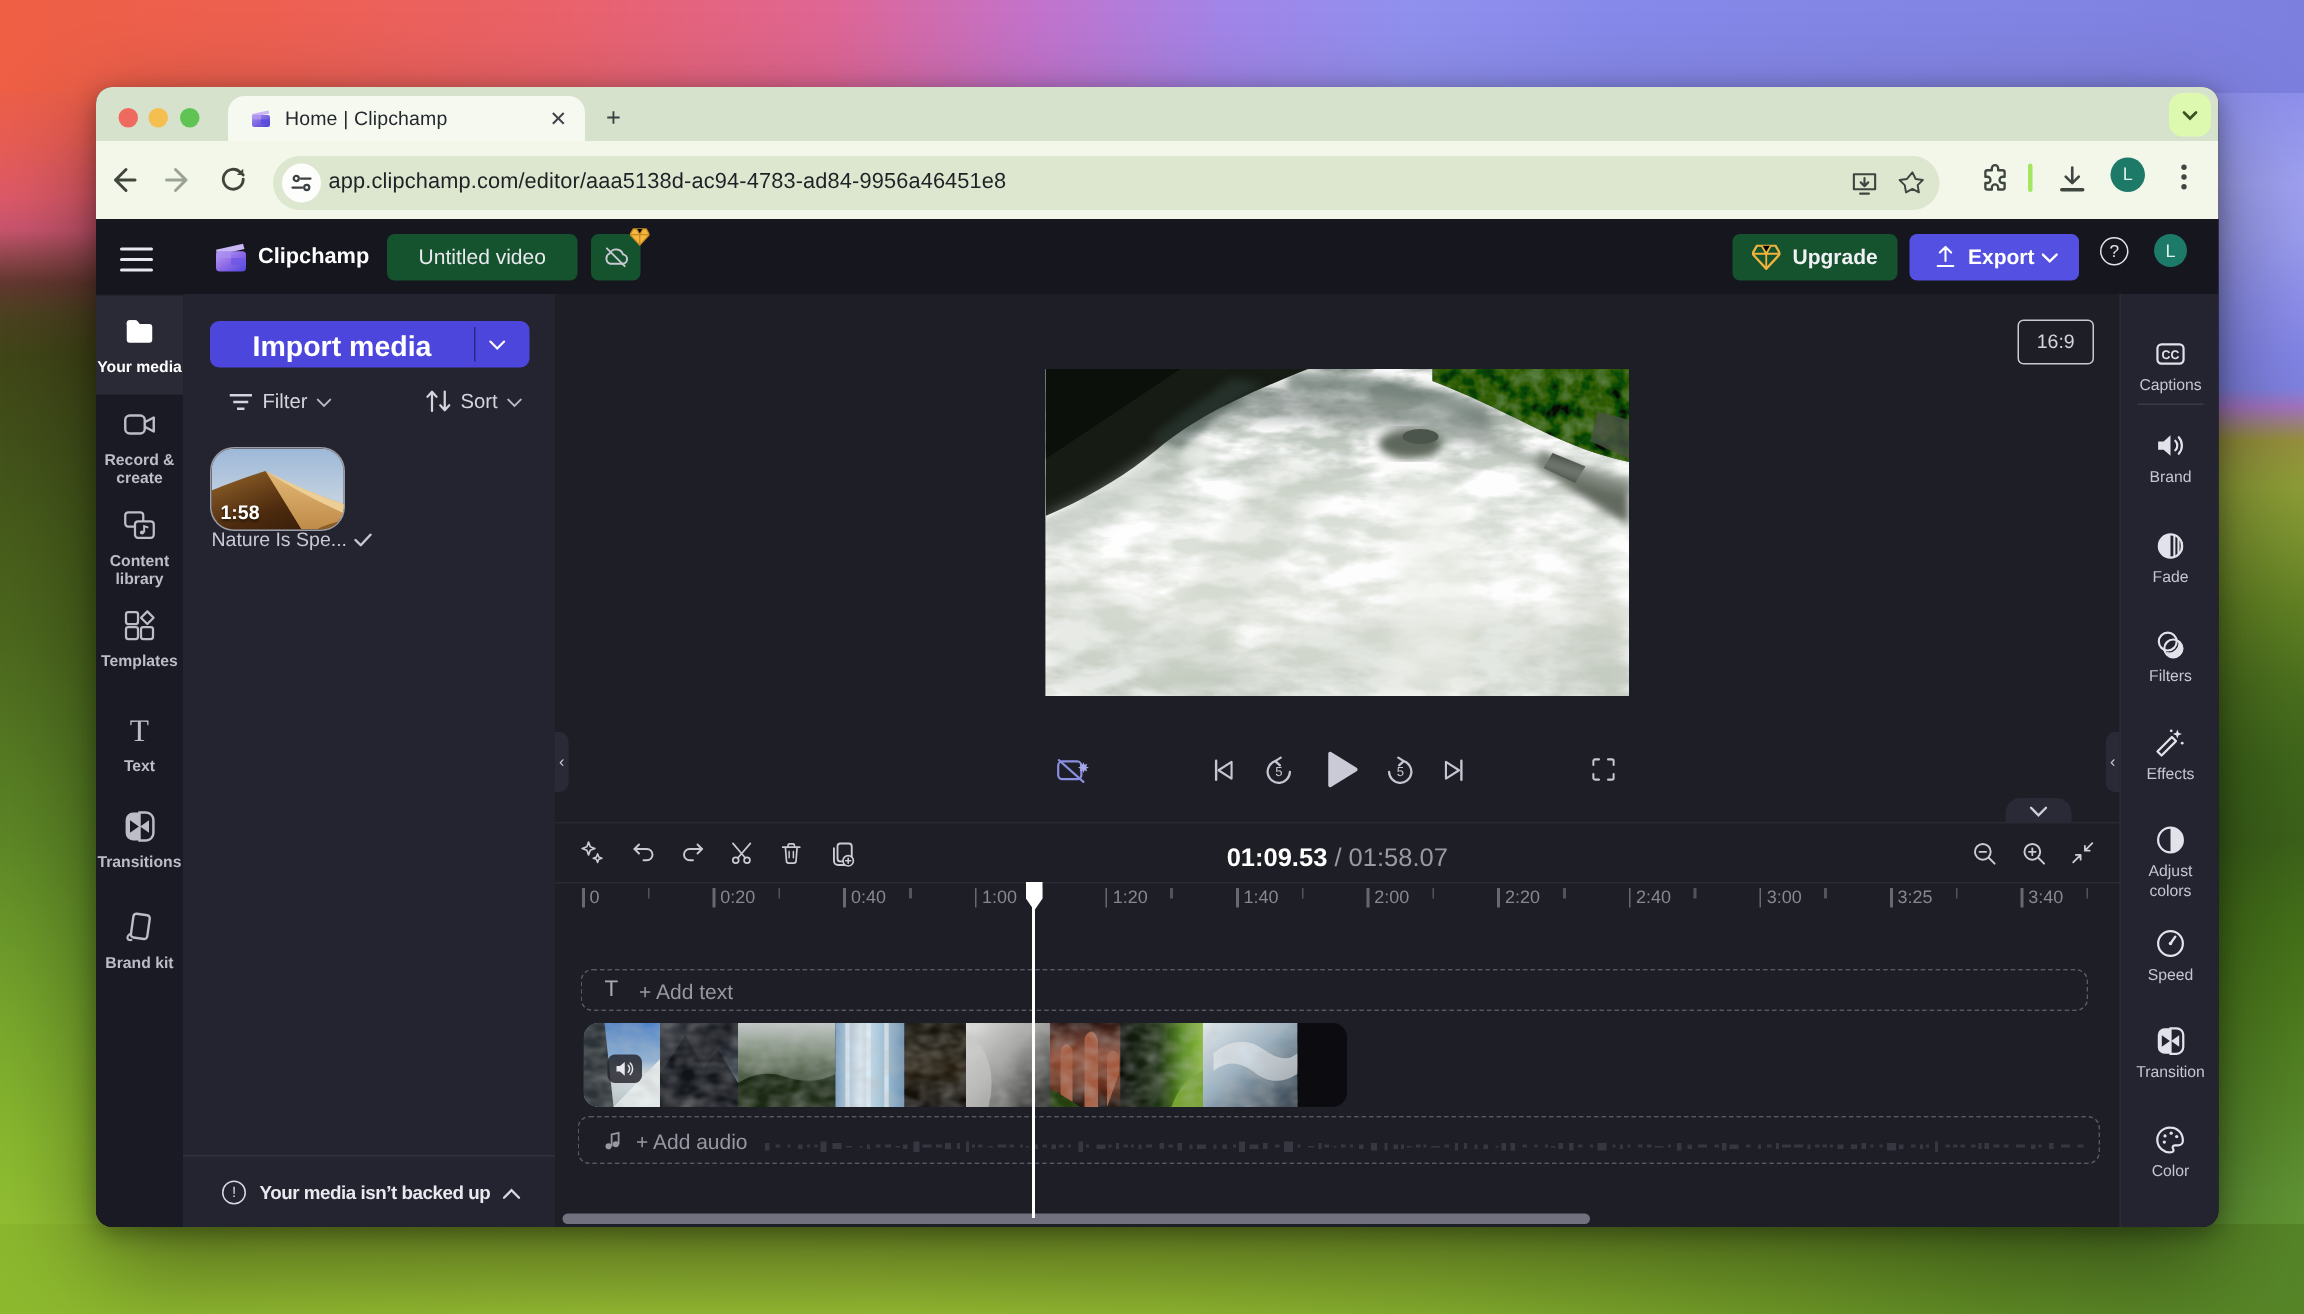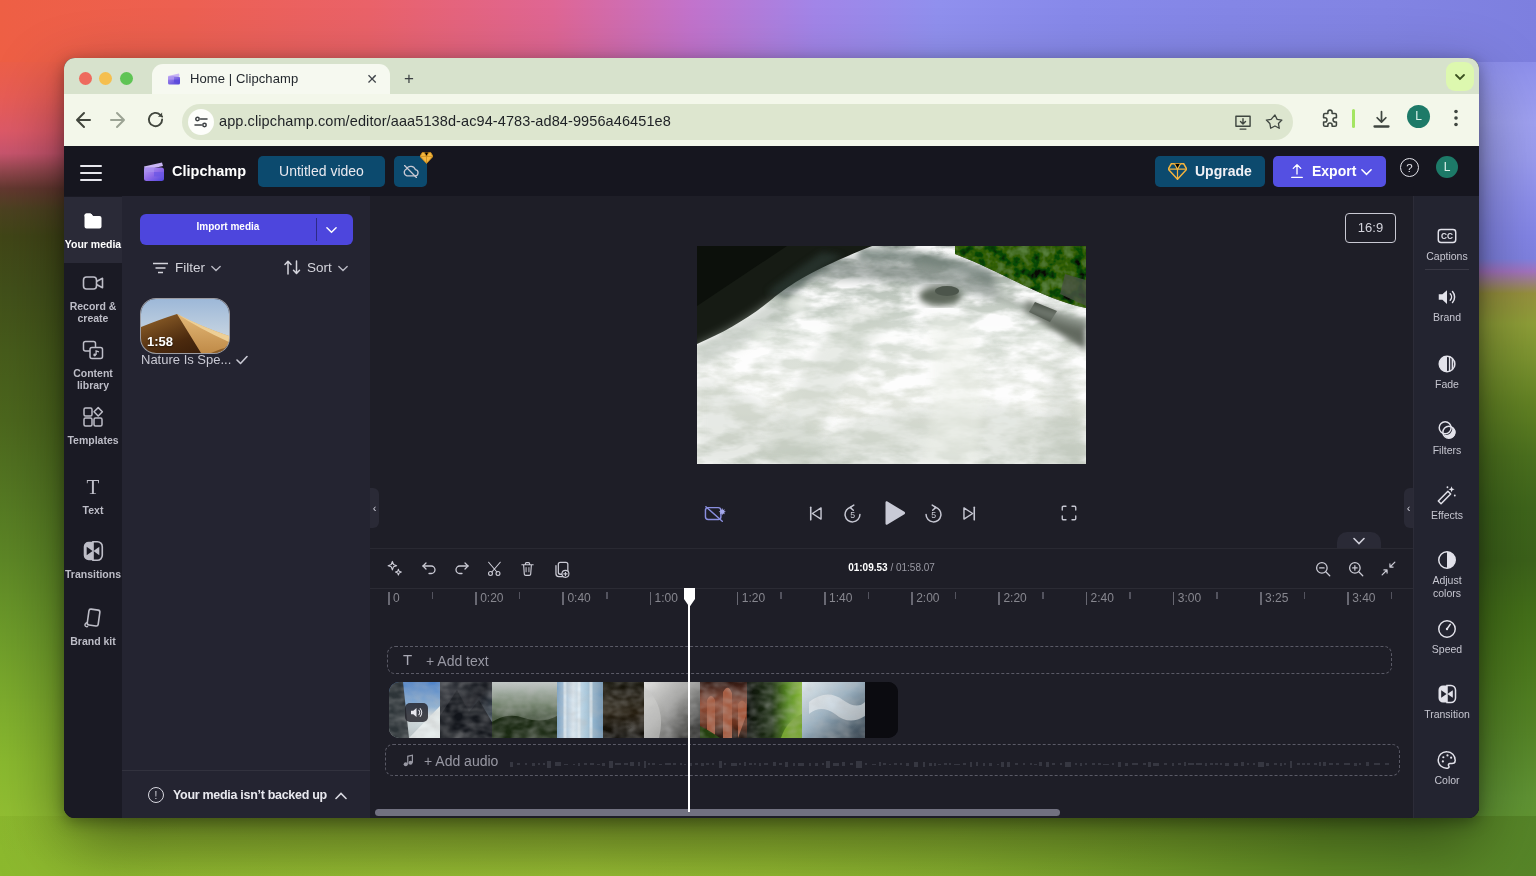--- a/index.html
+++ b/index.html
@@ -28,59 +28,59 @@
 #tools{position:absolute;left:0;top:36px;width:100%;height:52px;background:#f3f7ea;}
 .tico{position:absolute;top:16px;}
 #urlbar{position:absolute;left:118px;top:10px;width:1111px;height:36px;border-radius:18px;background:#dde6cf;}
 #urlbar .site{position:absolute;left:6px;top:5px;width:26px;height:26px;border-radius:50%;background:#fdfefb;}
 #urlbar .txt{position:absolute;left:37px;top:9px;font-size:14.5px;color:#1e2125;letter-spacing:.1px;}
 
 #app{position:absolute;left:0;top:88px;width:1415px;height:672px;background:#1e1e27;}
 #hdr{position:absolute;left:0;top:0;width:100%;height:50px;background:#16161f;}
 #burger div{width:22px;height:2px;background:#e8e8ee;border-radius:1px;margin-bottom:5px;}
 #burger{position:absolute;left:16px;top:19px;}
-.hbox{position:absolute;top:10px;height:31px;background:#0c4a6e;border-radius:5px;color:#e9e9ef;}
+.hbox{position:absolute;top:10px;height:31px;background:#14532d;border-radius:5px;color:#e9e9ef;}
 #hdr .brand{position:absolute;left:108px;top:17px;font-size:14.5px;font-weight:bold;color:#fff;}
 #upg{left:1091px;width:110px;padding-left:20px;}
 #upg span{position:absolute;left:40px;top:7px;font-size:14px;font-weight:bold;color:#f1f1f5;}
 #exp{position:absolute;left:1209px;top:10px;width:113px;height:31px;background:#5450e2;border-radius:5px;}
 #exp span{position:absolute;left:39px;top:7px;font-size:14px;font-weight:bold;color:#fff;}
 #help{position:absolute;left:1336px;top:12px;width:19px;height:19px;border-radius:50%;border:1.6px solid #e3e3ea;color:#e3e3ea;font-size:11.5px;text-align:center;line-height:19px;}
 .avatarT{background:#1d7a68;border-radius:50%;color:#dff2ec;text-align:center;}
 #hdr .avatarT{position:absolute;left:1372px;top:10px;width:22px;height:22px;font-size:12px;line-height:22px;}
 
 #nav{position:absolute;left:0;top:50px;width:58px;height:622px;background:#1a1a24;}
 .nitem{position:absolute;left:0;width:58px;text-align:center;color:#bdbdc7;font-size:10.5px;line-height:12px;}
 .nitem svg{display:inline-block;}
 .nitem .lbl{margin-top:3px;font-weight:bold;}
 #nsel{position:absolute;left:0;top:1px;width:58px;height:66px;background:#2a2a37;}
 
 #media{position:absolute;left:58px;top:50px;width:248px;height:622px;background:#242431;}
 #imp{position:absolute;left:18px;top:18px;width:213px;height:31px;background:#4d46dd;border-radius:6px;}
-#imp .t{position:absolute;left:0;width:176px;text-align:center;top:7px;font-size:10px;font-weight:bold;color:#fff;}
+#imp .t{position:absolute;left:0;width:176px;text-align:center;top:7px;font-size:19px;font-weight:bold;color:#fff;}
 #imp .dv{position:absolute;left:176px;top:4px;width:1px;height:23px;background:#2d2a86;}
 .frow{position:absolute;top:64px;color:#d4d4dc;font-size:13.5px;}
 #thumb{position:absolute;left:19px;top:103px;width:88px;height:54px;border-radius:15px;overflow:hidden;box-shadow:0 0 0 1px rgba(255,255,255,.55);}
 #thumb .dur{position:absolute;left:6px;bottom:4px;color:#fff;font-weight:bold;font-size:13px;text-shadow:0 1px 2px rgba(0,0,0,.6);}
 #mname{position:absolute;left:19px;top:156px;font-size:13px;color:#c9c9d3;}
 #mfoot{position:absolute;left:0;bottom:0;width:100%;height:48px;border-top:1px solid #32323e;}
 #mfoot .warn{position:absolute;left:26px;top:16px;width:16px;height:16px;border-radius:50%;border:1.3px solid #d8d8e0;color:#d8d8e0;font-size:10px;text-align:center;line-height:16px;}
 #mfoot .t{position:absolute;left:51px;top:17px;font-size:12.5px;font-weight:bold;color:#e9e9ef;letter-spacing:-.3px;}
 
 #prev{position:absolute;left:306px;top:50px;width:1043px;height:352px;background:#1e1e27;}
 #ratio{position:absolute;left:975px;top:17px;width:51px;height:30px;border:1.5px solid #c9c9d3;border-radius:4px;color:#d4d4dc;font-size:13px;text-align:center;line-height:28px;}
 #vframe{position:absolute;left:327px;top:50px;width:389px;height:218px;overflow:hidden;background:#cfd4cf;}
 .pc{position:absolute;top:308px;}
 #cpill{position:absolute;left:967px;top:336px;width:44px;height:18px;background:#2a2a36;border-radius:10px 10px 0 0;}
 .phandle{position:absolute;width:9px;height:40px;background:#2a2a36;color:#cfcfd9;font-size:11px;line-height:40px;text-align:center;}
 
 #tl{position:absolute;left:306px;top:402px;width:1043px;height:270px;background:#1e1e27;border-top:1px solid #292932;}
 #tltools{position:absolute;left:0;top:0;width:100%;height:40px;border-bottom:1px solid #2b2b34;}
 .tli{position:absolute;top:11px;}
-#tcode{position:absolute;left:0;top:13px;width:100%;text-align:center;font-size:10px;color:#fff;font-weight:bold;}
+#tcode{position:absolute;left:0;top:13px;width:100%;text-align:center;font-size:17px;color:#fff;font-weight:bold;}
 #tcode span{color:#9a9aa4;font-weight:normal;}
 #ruler{position:absolute;left:0;top:39px;width:100%;height:28px;}
 .mtick{position:absolute;top:4px;width:1.5px;height:13px;background:#686872;}
 .mlbl{position:absolute;top:3px;font-size:12px;color:#87878f;}
 .stick{position:absolute;top:4px;width:1.5px;height:7px;background:#53535e;}
 .dashtrack{position:absolute;border:1.2px dashed #5a5a66;border-radius:8px;color:#9898a3;font-size:14px;}
 #clips{position:absolute;left:19px;top:133px;width:509px;height:56px;border-radius:10px;overflow:hidden;background:#0d0d12;}
 #spk{position:absolute;left:35px;top:154px;width:23px;height:19px;background:rgba(34,34,42,.82);border-radius:5px;}
 #wave{position:absolute;left:140px;top:210px;width:885px;height:10px;}
 #sbar{position:absolute;left:5px;top:260px;width:685px;height:7px;background:#717180;border-radius:4px;}

